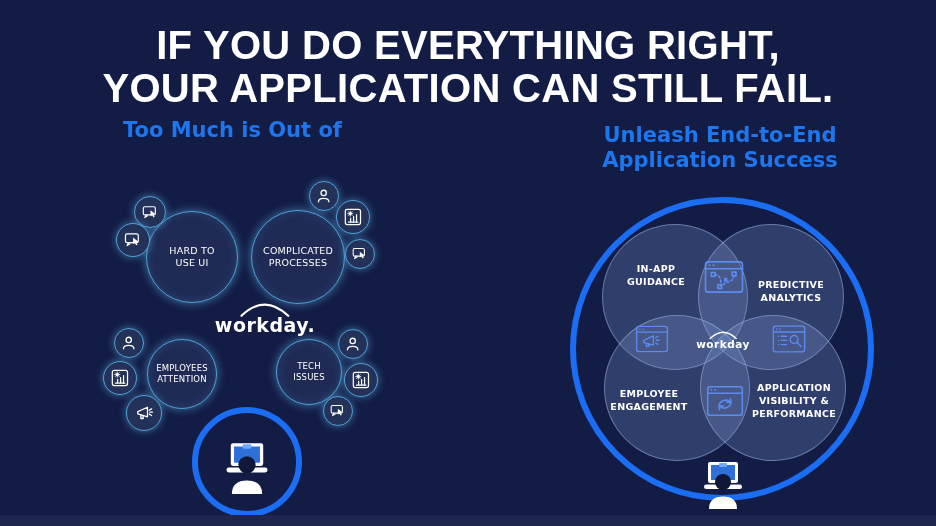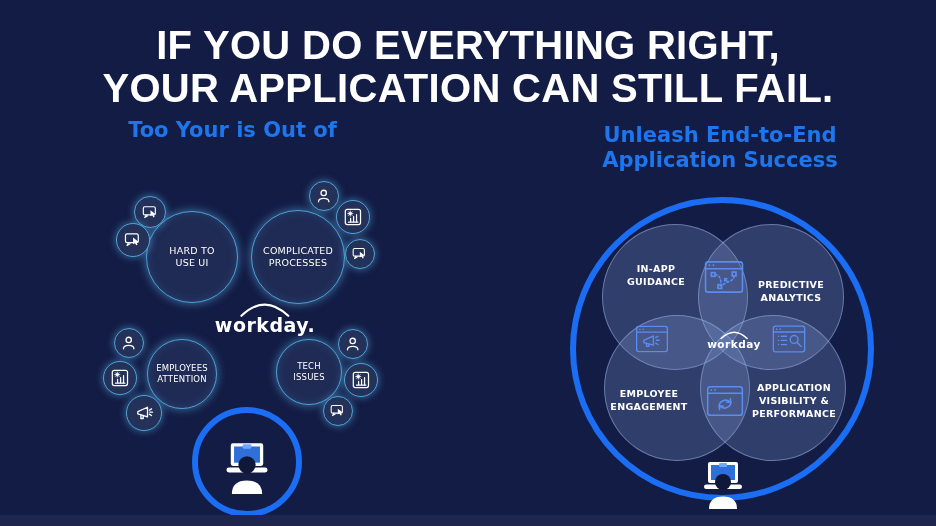--- a/index.html
+++ b/index.html
@@ -155,21 +155,21 @@
 
 <div class="stage" style="--bg: #131c44; --accent: #1d76ee; --ring: #1b6ef3;">
 
   <h1 class="main-title">
     <span>IF YOU DO EVERYTHING RIGHT,</span><br>
     <span>YOUR APPLICATION CAN STILL FAIL.</span>
   </h1>
 
   <section>
     <h2 class="panel-heading" style="left:100px;top:118px;width:265px;">
-      <span>Too Your is Out of</span><br>
+      <span>Too Much is Out of</span><br>
     </h2>
 
     <div class="bubble" style="left:146px;top:211px;width:90px;height:90px;">
       <div class="circle-label" style="font-size:9.5px;width:58px;">HARD TO USE UI</div>
     </div>
     <div class="bubble" style="left:251px;top:210px;width:92px;height:92px;">
       <div class="circle-label" style="font-size:9.5px;width:82px;">COMPLICATED PROCESSES</div>
     </div>
     <div class="bubble" style="left:147px;top:339px;width:68px;height:68px;">
       <div class="circle-label" style="font-size:8.5px;width:62px;">EMPLOYEES ATTENTION</div>
@@ -271,21 +271,21 @@
     <svg class="venn-icon ctr" style="left:652px;top:339px;" width="33" height="28" viewBox="0 0 36 30">
         <use href="#i-win-mega"></use>
       </svg>
     <svg class="venn-icon ctr" style="left:789px;top:339px;" width="34" height="28" viewBox="0 0 36 30">
         <use href="#i-win-search"></use>
       </svg>
     <svg class="venn-icon ctr" style="left:725px;top:401px;" width="38" height="31" viewBox="0 0 36 30">
         <use href="#i-win-sync"></use>
       </svg>
 
-    <div class="wd-logo abs ctr" style="left:723px;top:340px;margin-left:11px;">
+    <div class="wd-logo abs ctr" style="left:723px;top:340px;">
       <svg width="30" height="9" viewBox="0 0 60 16">
         <path d="M4 15 Q30 -10 56 15" fill="none" stroke="#fff" stroke-width="3" stroke-linecap="round"></path>
       </svg>
       <span class="wd-text" style="font-size:10.5px;margin-top:-2px;">workday</span>
     </div>
 
     <svg class="abs ctr" style="left:723px;top:484px;" width="48" height="52" viewBox="0 0 48 50">
         <use href="#i-laptop"></use>
       </svg>
   </section>

